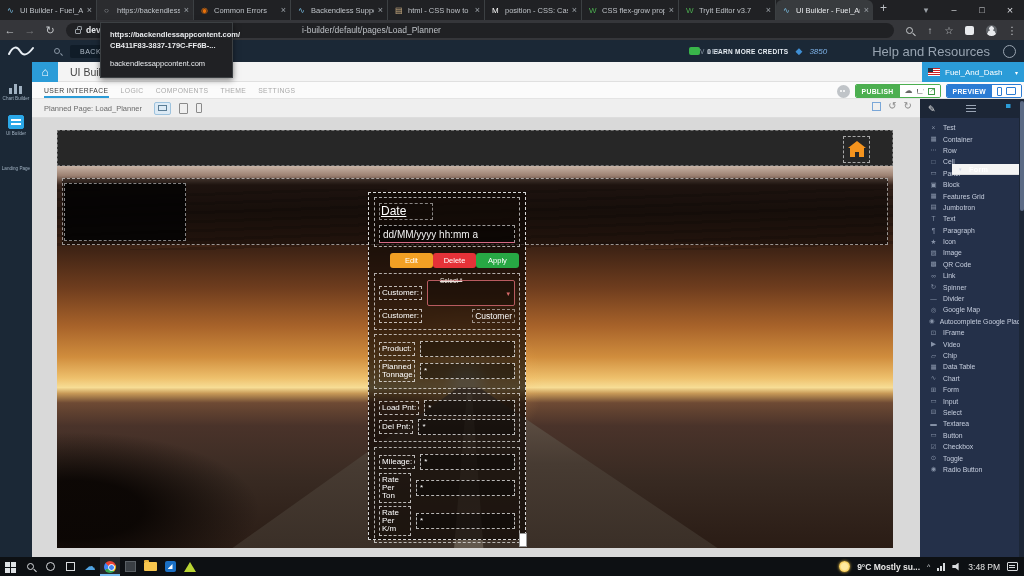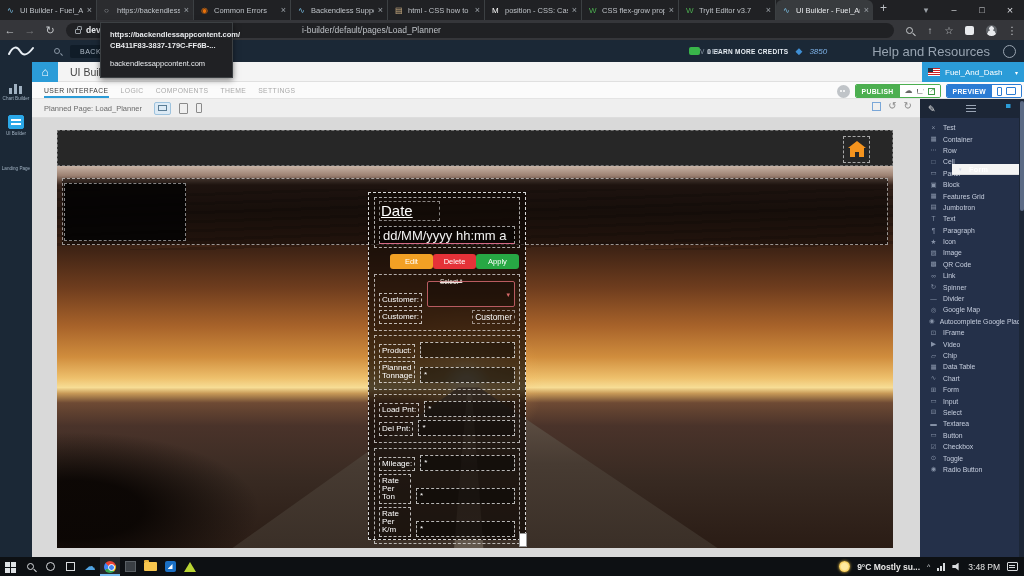--- a/index.html
+++ b/index.html
@@ -135,29 +135,29 @@
     background:linear-gradient(180deg, transparent 56%, #8f7d6c 58.5%, #5c4d42 66%, #473b32 78%, #3a2f27 100%); }
   .roadline { position:absolute; inset:0; clip-path:polygon(49.1% 58%, 49.6% 58%, 51% 100%, 47.5% 100%);
     background:linear-gradient(180deg, transparent 58%, rgba(240,230,210,.25) 60%, rgba(240,230,210,.14) 80%, rgba(240,230,210,.22) 100%); }
 
   .ovl { position:absolute; left:5px; top:12px; width:826px; height:67px; background:rgba(12,8,6,.52); border:1px dashed rgba(255,255,255,.55); }
   .ovl-inner { position:absolute; left:1px; top:4px; width:122px; height:58px; background:rgba(3,3,3,.82); border:1px dashed rgba(255,255,255,.5); }
 
   
   .uform { position:absolute; left:311px; top:26px; width:158px; height:348px; background:rgba(16,10,6,.72); border:1px dashed #d8d8d8; padding:4px 5px; color:#fff; }
   .fsec { border:1px dashed rgba(255,255,255,.65); padding:3px 4px; position:relative; }
-  .date-label { font-size:15px; text-decoration:underline; display:inline-block; border:1px dashed rgba(255,255,255,.5); padding:0 26px 1px 1px; }
-  .date-input { margin-top:5px; width:100%; height:18px; background:rgba(0,0,0,.4); border:1px dashed rgba(255,255,255,.6); border-bottom:1.5px solid #d66a86; color:#f2f2f2; font-size:13px; font-family:"Liberation Sans",sans-serif; padding:0 3px; }
+  .date-label { font-size:12px; text-decoration:underline; display:inline-block; border:1px dashed rgba(255,255,255,.5); padding:0 26px 1px 1px; }
+  .date-input { margin-top:5px; width:100%; height:18px; background:rgba(0,0,0,.4); border:1px dashed rgba(255,255,255,.6); border-bottom:1.5px solid #d66a86; color:#f2f2f2; font-size:10px; font-family:"Liberation Sans",sans-serif; padding:0 3px; }
   .date-input::placeholder { color:#f2f2f2; opacity:1; }
   .btnrow { display:flex; justify-content:space-between; margin:6px 1px 5px; }
   .fbtn { width:44px; height:15px; border:none; border-radius:3px; color:#fff; font-size:7.5px; font-family:"Liberation Sans",sans-serif; }
   .fbtn.edit { background:#f2a024;margin-left:15px; }
   .fbtn.del { background:#e53238; }
   .fbtn.apply { background:#27a844; }
-  .f-row { display:flex; align-items:flex-end; gap:5px; margin:3px 0; }
+  .f-row { display:flex; align-items:center; gap:5px; margin:3px 0; }
   .f-label { border:1px dashed rgba(255,255,255,.7); font-size:8px; padding:2px 2px; line-height:8px; flex:0 0 auto; }
   .f-input { position:relative; flex:1; height:16px; background:rgba(0,0,0,.35); border:1px dashed rgba(255,255,255,.7); }
   .req { position:absolute; left:3px; top:2px; font-size:8px; font-style:normal; color:#fff; }
   .selectbox { position:relative; flex:1; height:26px; border:1px solid #b85b60; border-radius:2px; background:rgba(0,0,0,.25); }
   .sel-float { position:absolute; left:12px; top:-4px; font-size:6.5px; color:#e8e0da; text-decoration:line-through; }
   .sel-caret { position:absolute; right:4px; top:9px; color:#d96a6a; font-size:7px; }
   .rightval { margin-left:auto; font-size:8.5px; border:1px dashed rgba(255,255,255,.5); padding:1px 2px; }
   .lr-input { flex:1; height:18px; background:rgba(0,0,0,.3); border:1px solid #e8e8e8; }
   .handle { position:absolute; left:462px; top:367px; width:8px; height:14px; background:#fff; border:1px solid #999; }
 

